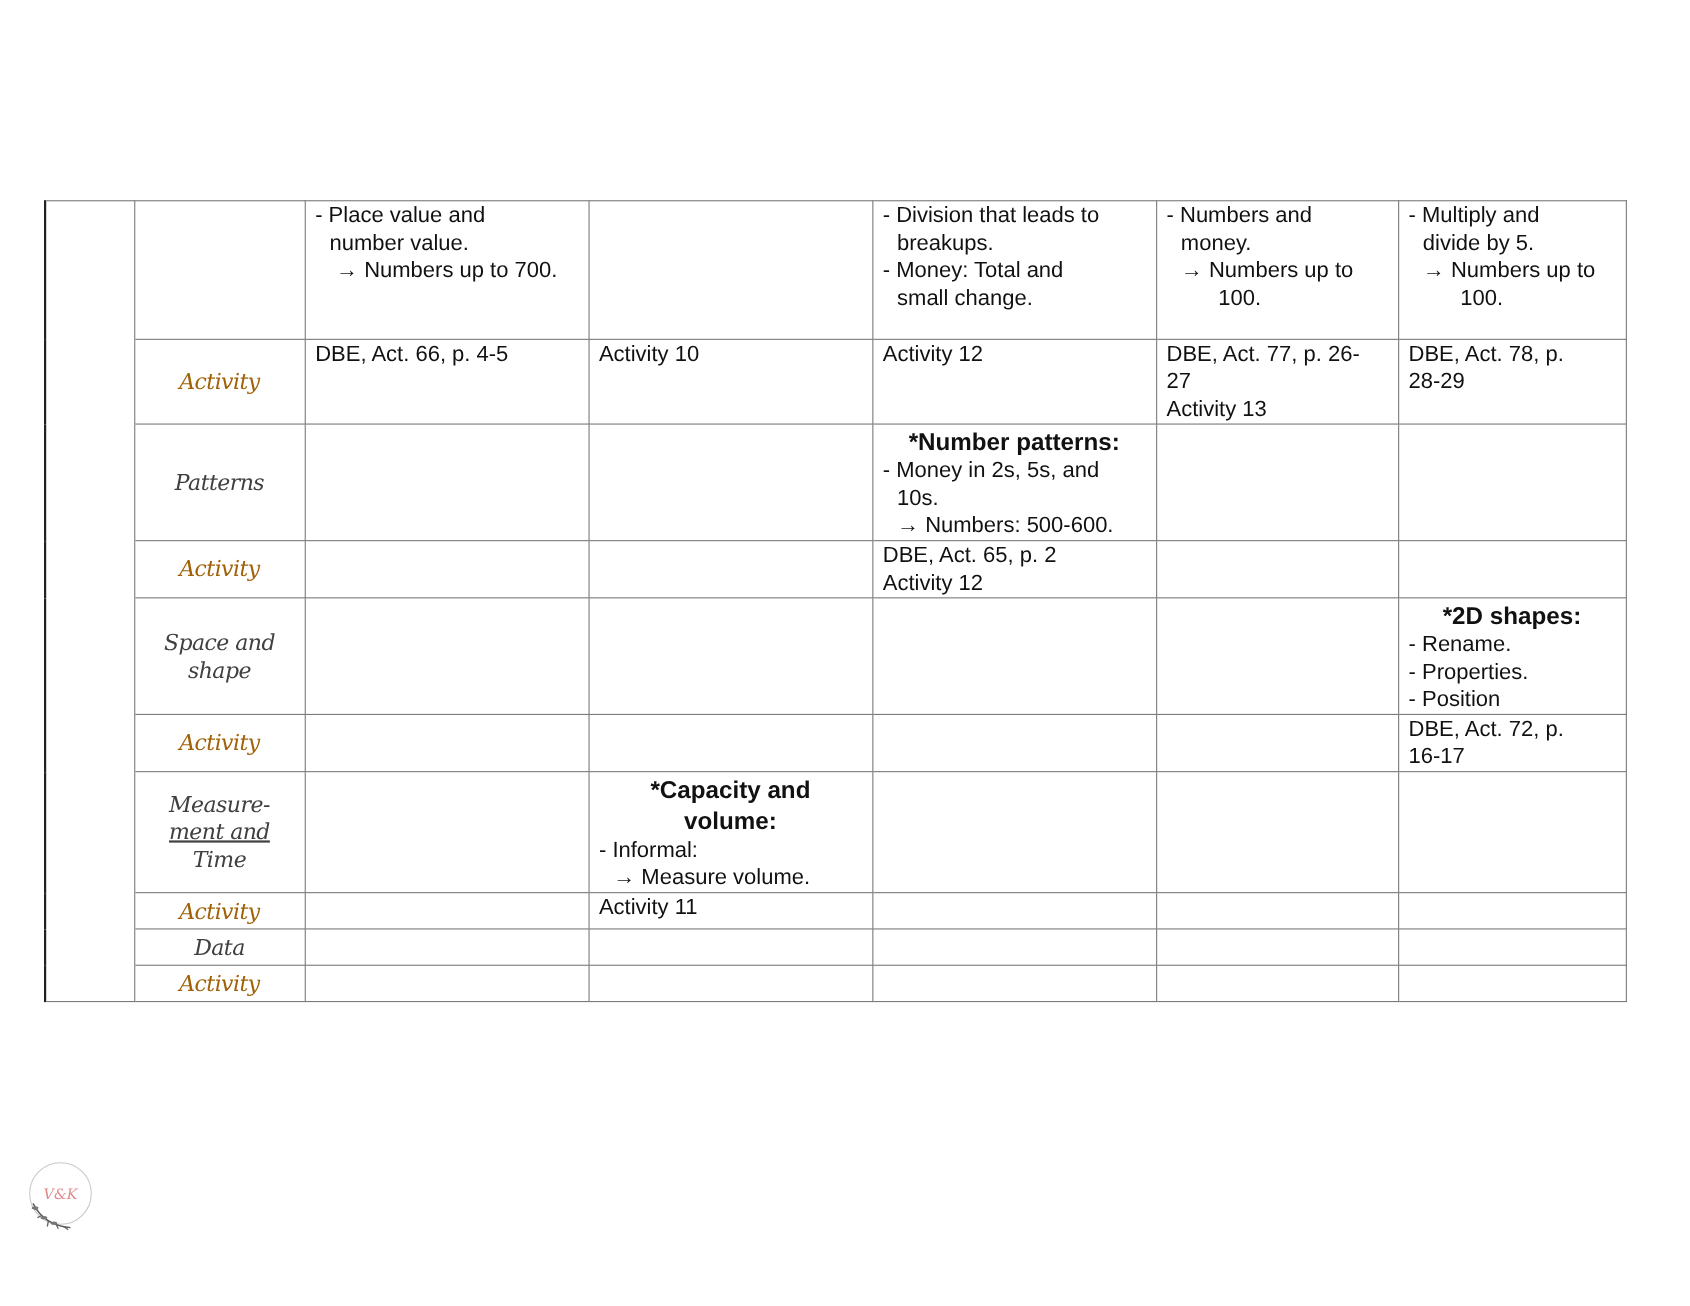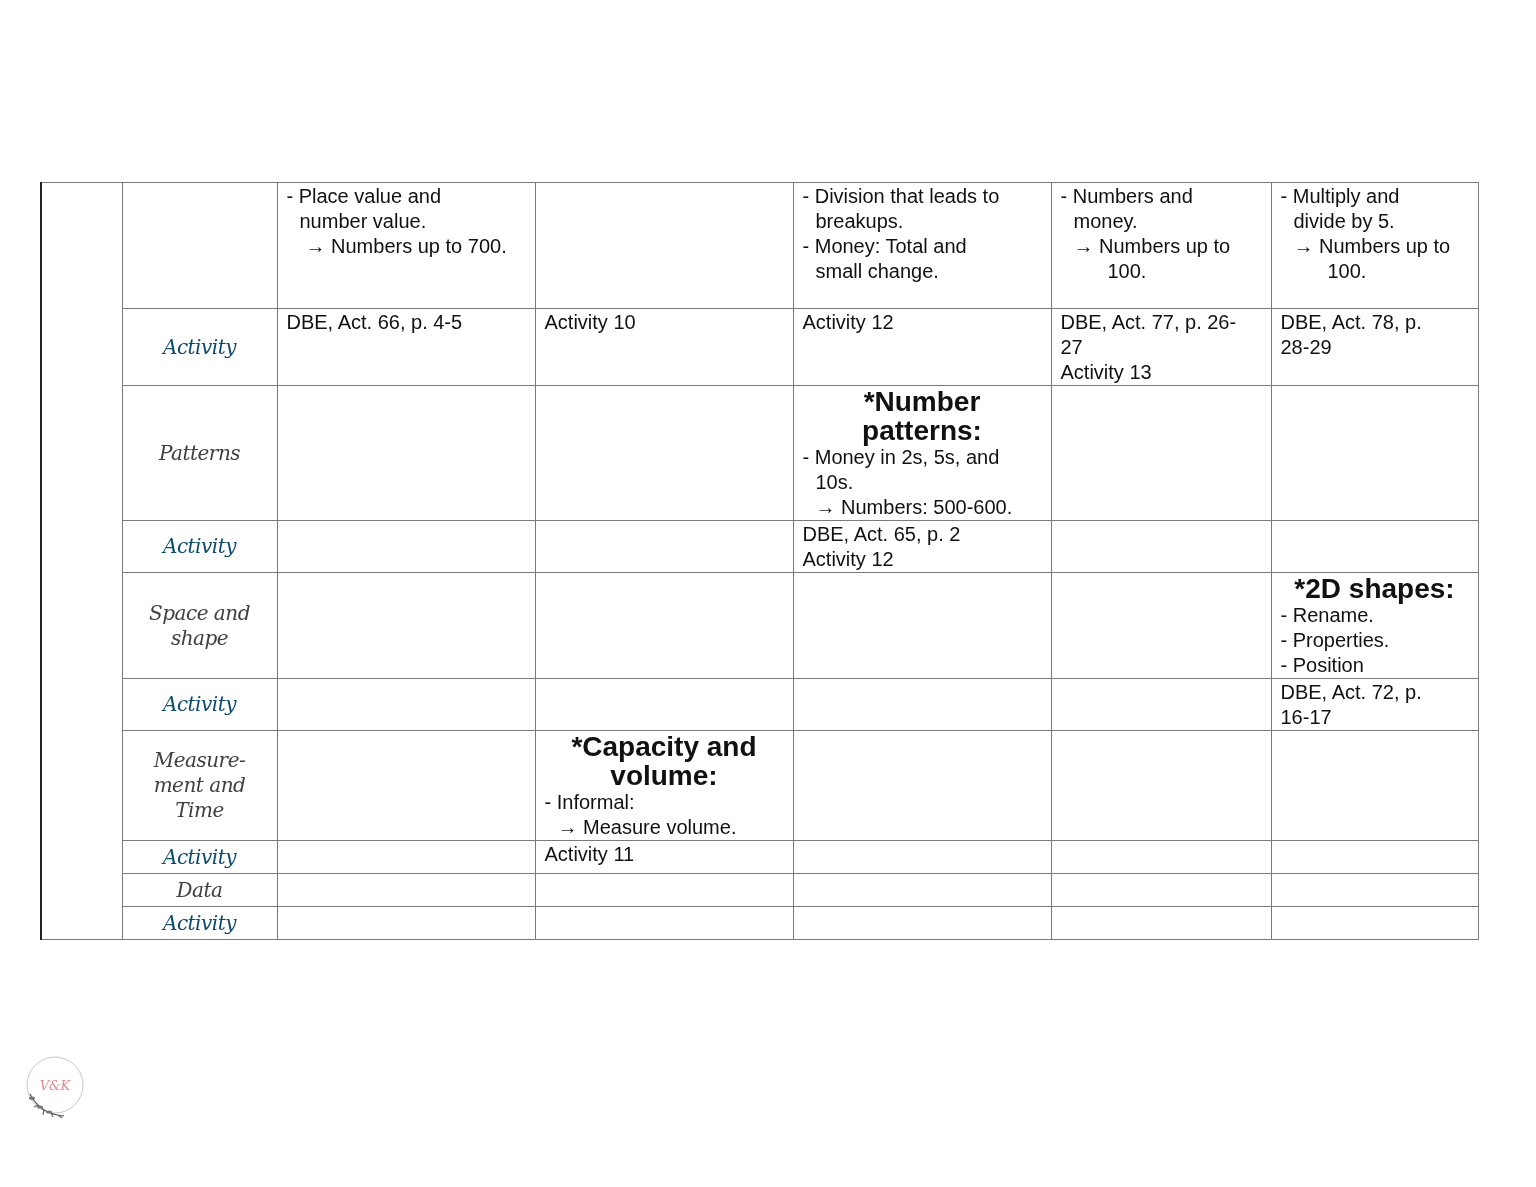--- a/index.html
+++ b/index.html
@@ -39,30 +39,30 @@
   .label-cell {
     text-align: center;
     vertical-align: middle !important;
     font-family: "DejaVu Serif", serif;
     font-style: italic;
     font-size: 24px;
     line-height: 32px;
     letter-spacing: -0.5px;
   }
   .label-green { color: #404040; }
-  .label-black { color: #0c4a6e; }
+  .label-black { color: #a16207; }
   .line { display: block; white-space: pre; }
   .ind1 { padding-left: 13px; }
   .ind2 { padding-left: 19px; }
   .ind3 { padding-left: 47px; }
   .heading {
     display: block;
     text-align: center;
     font-weight: bold;
-    font-size: 28px;
+    font-size: 22px;
     line-height: 29px;
   }
   .footer {
     position: absolute;
     left: 20px;
     top: 1052px;
     display: flex;
     align-items: center;
   }
   .logo {
@@ -253,21 +253,21 @@
           <div class="cell-inner">
             <span class="line">DBE, Act. 72, p.</span>
             <span class="line">16-17</span>
           </div>
         </td>
       </tr>
       <tr style="height: 110px;">
         <td class="outer-col" style="border-bottom: none; border-top: none;"></td>
         <td class="label-cell label-green">
           <span class="line" style="white-space: nowrap;">Measure-</span>
-          <span class="line" style="white-space: nowrap;">ment and</span>
+          <span class="line" style="white-space: nowrap; text-decoration: underline;">ment and</span>
           <span class="line" style="white-space: nowrap;">Time</span>
         </td>
         <td>
           <div class="cell-inner"></div>
         </td>
         <td>
           <div class="cell-inner">
             <span class="heading">*Capacity and</span>
             <span class="heading">volume:</span>
             <span class="line">- Informal:</span>

